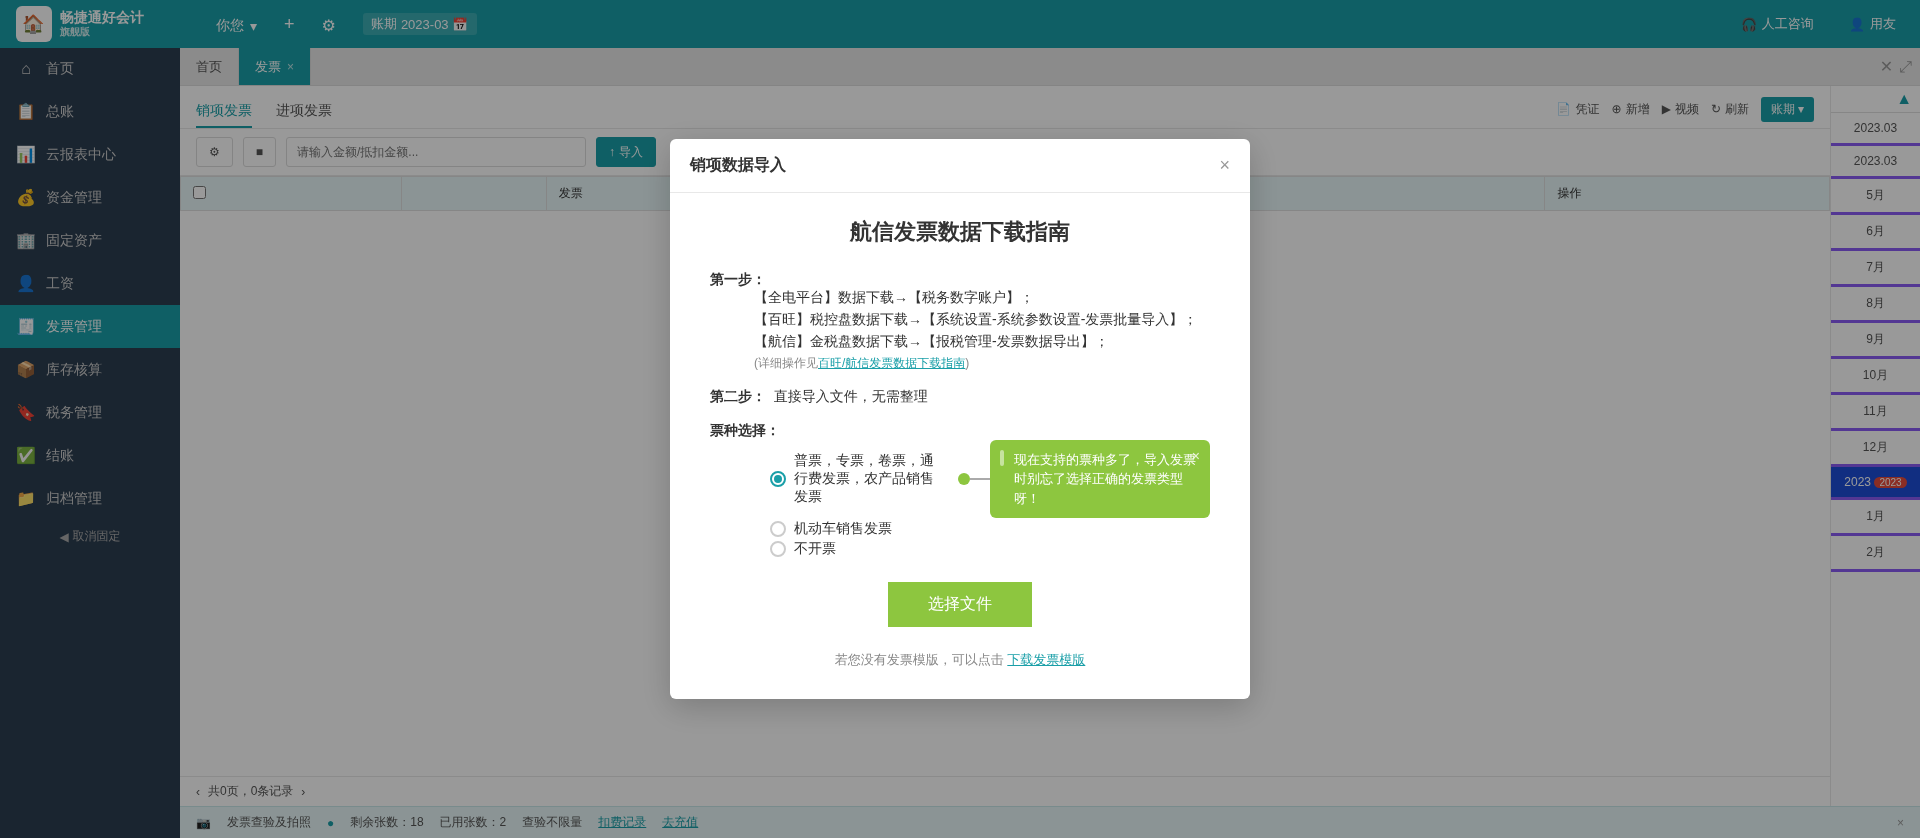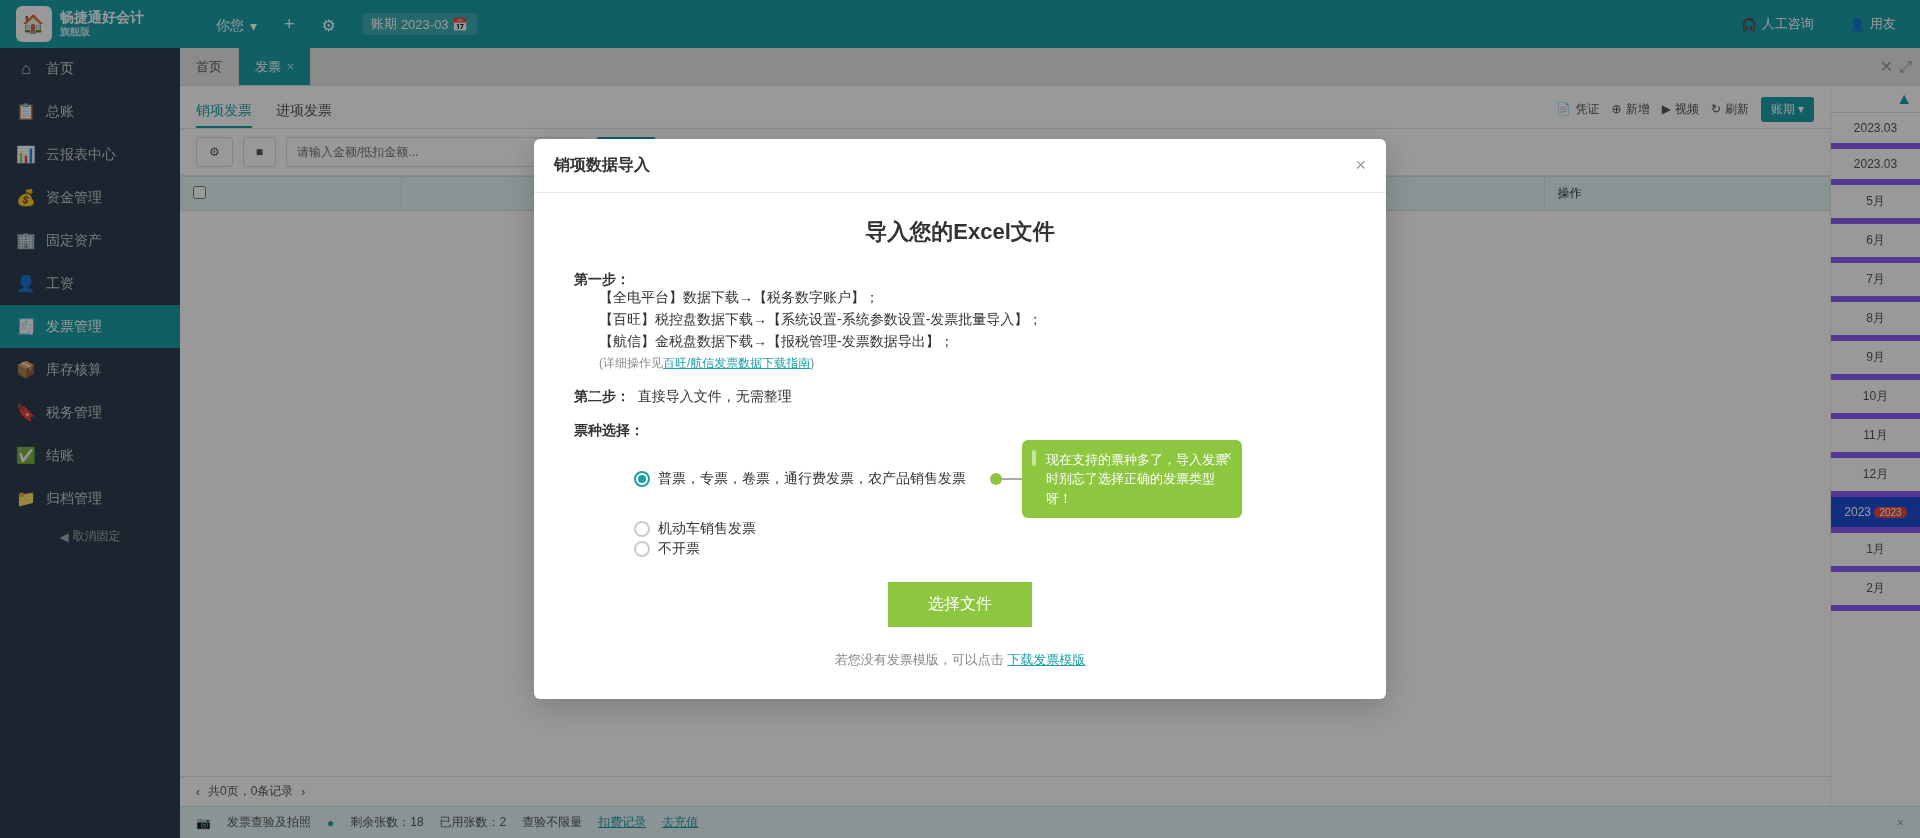--- a/index.html
+++ b/index.html
@@ -230,21 +230,21 @@
       border-left: 1px solid #e8e8e8;
       display: flex;
       flex-direction: column;
       overflow-y: auto;
     }
     .month-item {
       padding: 8px 12px;
       font-size: 12px;
       color: #555;
       cursor: pointer;
-      border-bottom: 6px solid #8b5cf6;
+      border-bottom: 3px solid #8b5cf6;
       text-align: center;
     }
     .month-item.active {
       background: #1d4ed8;
       color: white;
     }
     .month-badge {
       display: inline-block;
       background: #e74c3c;
       color: white;
@@ -295,21 +295,21 @@
       top: 0; left: 0; right: 0; bottom: 0;
       background: rgba(0,0,0,0.4);
       z-index: 200;
       display: flex;
       align-items: center;
       justify-content: center;
     }
     .modal {
       background: white;
       border-radius: 6px;
-      width: 852px;
+      width: 580px;
       max-width: 90vw;
       box-shadow: 0 8px 32px rgba(0,0,0,0.2);
       position: relative;
     }
     .modal-header {
       display: flex;
       align-items: center;
       justify-content: space-between;
       padding: 16px 20px;
       border-bottom: 1px solid #e8e8e8;
@@ -344,21 +344,21 @@
       font-weight: bold;
       display: inline-block;
       min-width: 60px;
     }
     .step-content {
       display: inline;
       font-size: 14px;
       color: #333;
     }
     .step-content-block {
-      margin-left: 25px;
+      margin-left: 44px;
     }
     .step-line {
       font-size: 14px;
       color: #333;
       margin-bottom: 4px;
     }
     .step-link {
       color: #1a9fa8;
       text-decoration: underline;
       cursor: pointer;
@@ -670,21 +670,21 @@
   </div>
 </div>
 
 <div class="modal-overlay">
   <div class="modal">
     <div class="modal-header">
       <span class="modal-title">销项数据导入</span>
       <span class="modal-close">×</span>
     </div>
     <div class="modal-body">
-      <div class="modal-main-title">导入您的Excel文件</div>
+      <div class="modal-main-title">航信发票数据下载指南</div>
 
       <div class="step-section">
         <span class="step-label">第一步：</span>
         <div class="step-content-block">
           <div class="step-line">【全电平台】数据下载→【税务数字账户】；</div>
           <div class="step-line">【百旺】税控盘数据下载→【系统设置-系统参数设置-发票批量导入】；</div>
           <div class="step-line">【航信】金税盘数据下载→【报税管理-发票数据导出】；</div>
           <div class="step-note">
             <span>(详细操作见</span><span class="step-link">百旺/航信发票数据下载指南</span><span>)</span>
           </div>

